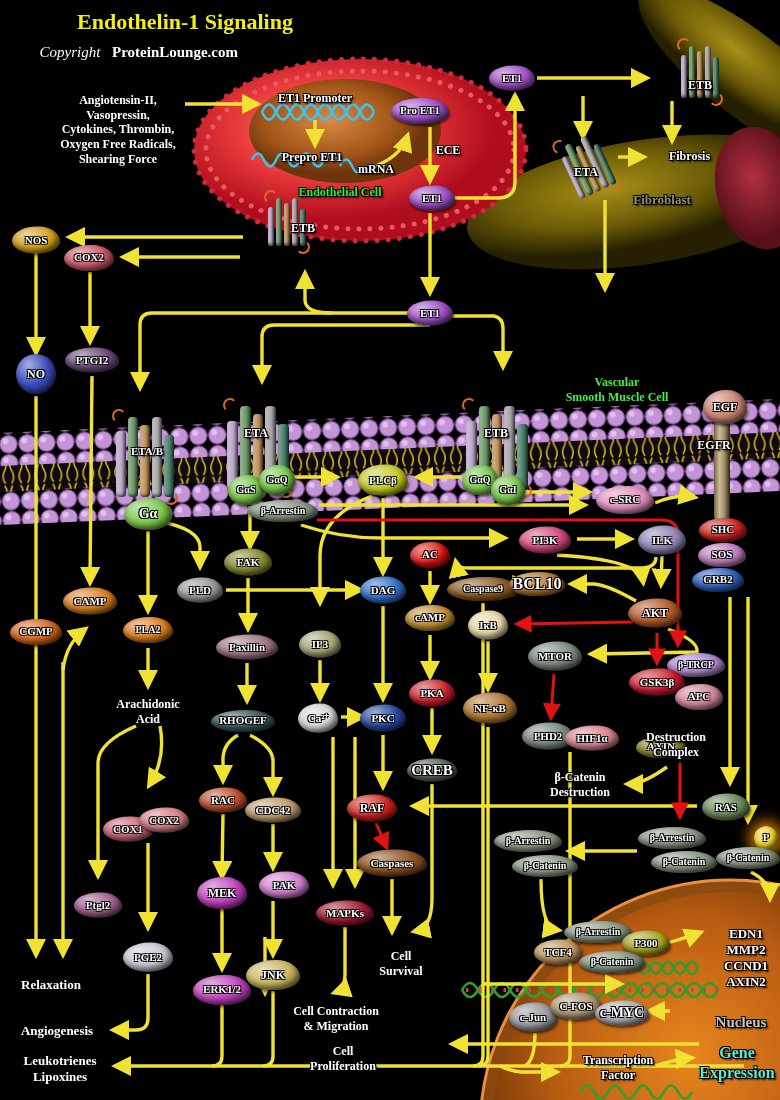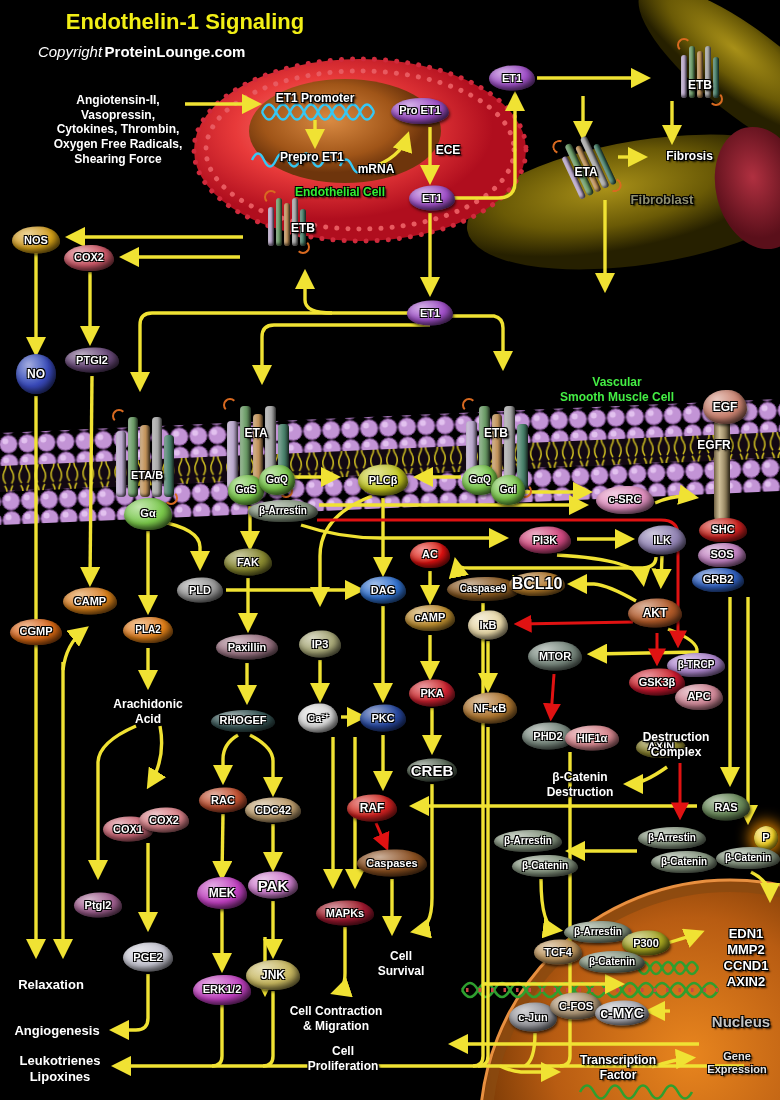--- a/index.html
+++ b/index.html
@@ -1,17 +1,17 @@
 <!DOCTYPE html>
 <html><head>
 <meta charset="utf-8">
 <style>
   html,body{margin:0;padding:0;background:#000;}
   #canvas{position:relative;width:780px;height:1100px;background:#000;overflow:hidden;
-          font-family:Liberation Sans, sans-serif;}
+          font-family:Liberation Serif, serif;}
   #bg,#wires{position:absolute;left:0;top:0;z-index:0;}
   #wires{z-index:1;}
   .blob{position:absolute;display:flex;align-items:center;justify-content:center;
         color:#fff;font-weight:bold;text-align:center;z-index:2;
         transform:translate(-50%,-50%);
         border-radius:55% 45% 50% 50%/55% 60% 45% 50%;
         background:radial-gradient(ellipse at 32% 28%,
            color-mix(in srgb,var(--c),white 55%) 0%,var(--c) 52%,
            color-mix(in srgb,var(--c),black 52%) 97%);
         box-shadow:inset -2px -3px 6px rgba(0,0,0,.55),1px 2px 3px rgba(0,0,0,.65);
@@ -297,31 +297,31 @@
         <span style="background: linear-gradient(90deg, color-mix(in srgb, rgb(106, 154, 102) 65%, white), rgb(106, 154, 102) 55%, color-mix(in srgb, rgb(106, 154, 102) 55%, black)); height: 100%;"></span>
         <span style="background: linear-gradient(90deg, color-mix(in srgb, rgb(192, 146, 90) 65%, white), rgb(192, 146, 90) 55%, color-mix(in srgb, rgb(192, 146, 90) 55%, black)); height: 90%;"></span>
         <span style="background: linear-gradient(90deg, color-mix(in srgb, rgb(168, 168, 168) 65%, white), rgb(168, 168, 168) 55%, color-mix(in srgb, rgb(168, 168, 168) 55%, black)); height: 100%;"></span>
         <span style="background: linear-gradient(90deg, color-mix(in srgb, rgb(72, 128, 106) 65%, white), rgb(72, 128, 106) 55%, color-mix(in srgb, rgb(72, 128, 106) 55%, black)); height: 78%;"></span>
         <i style="left: -4px; top: -8px;"></i>
         <i style="right: -4px; bottom: -8px; transform: rotate(180deg);"></i>
       </div>
       <div class="egfr" style="width: 16px; height: 108px; position: absolute; left: 722px; top: 470px; transform: translate(-50%, -50%);"></div>
       <div class="blob" style="--c: #c98270; width: 44px; height: 34px; font-size: 12px; position: absolute; left: 725px; top: 407px; transform: translate(-50%, -50%);">EGF</div>
       <div class="lbl" style="font-size: 12px; color: rgb(255, 255, 255); z-index: 4; position: absolute; left: 714px; top: 445px; transform: translate(-50%, -50%);">EGFR</div>
-      <div class="lbl" style="font-size: 11px; color: rgb(255, 255, 255); z-index: 4; position: absolute; left: 147px; top: 452px; transform: translate(-50%, -50%); margin-top: 24px;">ETA/B</div>
+      <div class="lbl" style="font-size: 11px; color: rgb(255, 255, 255); z-index: 4; position: absolute; left: 147px; top: 452px; transform: translate(-50%, -50%);">ETA/B</div>
       <div class="lbl" style="font-size: 12px; color: rgb(255, 255, 255); z-index: 4; position: absolute; left: 256px; top: 433px; transform: translate(-50%, -50%);">ETA</div>
       <div class="lbl" style="font-size: 12px; color: rgb(255, 255, 255); z-index: 4; position: absolute; left: 496px; top: 433px; transform: translate(-50%, -50%);">ETB</div>
       <div class="lbl" style="font-size: 12px; color: rgb(255, 255, 255); z-index: 4; position: absolute; left: 303px; top: 228px; transform: translate(-50%, -50%);">ETB</div>
       <div class="lbl" style="font-size: 12px; color: rgb(255, 255, 255); z-index: 4; position: absolute; left: 700px; top: 85px; transform: translate(-50%, -50%);">ETB</div>
       <div class="lbl" style="font-size: 12px; color: rgb(255, 255, 255); z-index: 4; position: absolute; left: 586px; top: 172px; transform: translate(-50%, -50%);">ETA</div>
       <div class="blob" style="--c: #d4a017; width: 48px; height: 27px; font-size: 11px; position: absolute; left: 36px; top: 240px; transform: translate(-50%, -50%);">NOS</div>
       <div class="blob" style="--c: #cc5868; width: 50px; height: 26px; font-size: 11px; position: absolute; left: 89px; top: 258px; transform: translate(-50%, -50%);">COX2</div>
       <div class="blob circle" style="--c: #3848b8; width: 40px; height: 40px; font-size: 12px; position: absolute; left: 36px; top: 374px; transform: translate(-50%, -50%);">NO</div>
       <div class="blob" style="--c: #6a4a7a; width: 54px; height: 25px; font-size: 11px; position: absolute; left: 92px; top: 360px; transform: translate(-50%, -50%);">PTGI2</div>
-      <div class="blob" style="--c: #7ac84a; width: 48px; height: 32px; font-size: 11px; position: absolute; left: 148px; top: 514px; transform: translate(-50%, -50%);">Gα</div>
+      <div class="blob" style="--c: #7ac84a; width: 48px; height: 32px; font-size: 14px; position: absolute; left: 148px; top: 514px; transform: translate(-50%, -50%);">Gα</div>
       <div class="blob" style="--c: #7ac84a; width: 36px; height: 30px; font-size: 10px; position: absolute; left: 246px; top: 490px; transform: translate(-50%, -50%);">GαS</div>
       <div class="blob" style="--c: #7ac84a; width: 36px; height: 30px; font-size: 10px; position: absolute; left: 277px; top: 480px; transform: translate(-50%, -50%);">GαQ</div>
       <div class="blob" style="--c: #7ac84a; width: 36px; height: 30px; font-size: 10px; position: absolute; left: 480px; top: 480px; transform: translate(-50%, -50%);">GαQ</div>
       <div class="blob" style="--c: #7ac84a; width: 34px; height: 30px; font-size: 10px; position: absolute; left: 508px; top: 490px; transform: translate(-50%, -50%);">GαI</div>
       <div class="blob" style="--c: #8a9a84; width: 70px; height: 22px; font-size: 10px; position: absolute; left: 283px; top: 511px; transform: translate(-50%, -50%);">β-Arrestin</div>
       <div class="blob" style="--c: #c6ca1e; width: 50px; height: 31px; font-size: 11px; position: absolute; left: 383px; top: 480px; transform: translate(-50%, -50%);">PLCβ</div>
       <div class="blob" style="--c: #e090c0; width: 58px; height: 28px; font-size: 11px; position: absolute; left: 625px; top: 500px; transform: translate(-50%, -50%);">c-SRC</div>
       <div class="blob" style="--c: #d04880; width: 52px; height: 27px; font-size: 11px; position: absolute; left: 545px; top: 540px; transform: translate(-50%, -50%);">PI3K</div>
       <div class="blob" style="--c: #9284b4; width: 48px; height: 29px; font-size: 11px; position: absolute; left: 662px; top: 540px; transform: translate(-50%, -50%);">ILK</div>
       <div class="blob" style="--c: #cc2020; width: 48px; height: 24px; font-size: 11px; position: absolute; left: 723px; top: 530px; transform: translate(-50%, -50%);">SHC</div>
@@ -368,21 +368,21 @@
       <div class="blob circle" style="--c: #f0d020; width: 24px; height: 24px; font-size: 11px; box-shadow: rgba(255, 150, 0, 0.8) 0px 0px 14px 5px, rgba(0, 0, 0, 0.5) -2px -3px 5px inset; position: absolute; left: 766px; top: 838px; transform: translate(-50%, -50%);">P</div>
       <div class="blob" style="--c: #8a9a84; width: 64px; height: 22px; font-size: 10px; position: absolute; left: 748px; top: 858px; transform: translate(-50%, -50%);">β-Catenin</div>
       <div class="blob" style="--c: #cc6878; width: 50px; height: 25px; font-size: 11px; position: absolute; left: 128px; top: 829px; transform: translate(-50%, -50%);">COX1</div>
       <div class="blob" style="--c: #d88088; width: 50px; height: 25px; font-size: 11px; position: absolute; left: 164px; top: 820px; transform: translate(-50%, -50%);">COX2</div>
       <div class="blob" style="--c: #c05030; width: 48px; height: 25px; font-size: 11px; position: absolute; left: 223px; top: 800px; transform: translate(-50%, -50%);">RAC</div>
       <div class="blob" style="--c: #c0a070; width: 56px; height: 25px; font-size: 11px; position: absolute; left: 273px; top: 810px; transform: translate(-50%, -50%);">CDC42</div>
       <div class="blob" style="--c: #d02020; width: 50px; height: 27px; font-size: 12px; position: absolute; left: 372px; top: 808px; transform: translate(-50%, -50%);">RAF</div>
       <div class="blob" style="--c: #8a5020; width: 70px; height: 27px; font-size: 11px; position: absolute; left: 392px; top: 863px; transform: translate(-50%, -50%);">Caspases</div>
       <div class="blob" style="--c: #a06090; width: 48px; height: 25px; font-size: 11px; position: absolute; left: 98px; top: 905px; transform: translate(-50%, -50%);">Ptgl2</div>
       <div class="blob" style="--c: #c040c0; width: 50px; height: 32px; font-size: 12px; position: absolute; left: 222px; top: 893px; transform: translate(-50%, -50%);">MEK</div>
-      <div class="blob" style="--c: #d080d0; width: 50px; height: 27px; font-size: 15px; position: absolute; left: 273px; top: 885px; transform: translate(-50%, -50%);">PAK</div>
+      <div class="blob" style="--c: #d080d0; width: 50px; height: 27px; font-size: 11px; position: absolute; left: 284px; top: 885px; transform: translate(-50%, -50%);">PAK</div>
       <div class="blob" style="--c: #a01830; width: 58px; height: 25px; font-size: 11px; position: absolute; left: 345px; top: 913px; transform: translate(-50%, -50%);">MAPKs</div>
       <div class="blob" style="--c: #c8c8d4; width: 50px; height: 29px; font-size: 11px; position: absolute; left: 148px; top: 957px; transform: translate(-50%, -50%);">PGE2</div>
       <div class="blob" style="--c: #c040c0; width: 58px; height: 30px; font-size: 11px; position: absolute; left: 222px; top: 990px; transform: translate(-50%, -50%);">ERK1/2</div>
       <div class="blob" style="--c: #c8b860; width: 54px; height: 30px; font-size: 12px; position: absolute; left: 273px; top: 975px; transform: translate(-50%, -50%);">JNK</div>
       <div class="lbl" style="font-size: 13px; color: rgb(255, 255, 255); position: absolute; left: 51px; top: 985px; transform: translate(-50%, -50%);">Relaxation</div>
       <div class="lbl" style="font-size: 12px; color: rgb(255, 255, 255); position: absolute; left: 401px; top: 964px; transform: translate(-50%, -50%);">Cell
 Survival</div>
       <div class="lbl" style="font-size: 12px; color: rgb(255, 255, 255); position: absolute; left: 336px; top: 1019px; transform: translate(-50%, -50%);">Cell Contraction
 &amp; Migration</div>
       <div class="lbl" style="font-size: 13px; color: rgb(255, 255, 255); position: absolute; left: 57px; top: 1031px; transform: translate(-50%, -50%);">Angiogenesis</div>
@@ -397,16 +397,16 @@
       <div class="lbl" style="font-size: 13px; color: rgb(255, 255, 255); position: absolute; left: 746px; top: 958px; transform: translate(-50%, -50%);">EDN1
 MMP2
 CCND1
 AXIN2</div>
       <div class="blob" style="--c: #9a9aa0; width: 48px; height: 29px; font-size: 11px; position: absolute; left: 533px; top: 1017px; transform: translate(-50%, -50%);">c-Jun</div>
       <div class="blob" style="--c: #b09878; width: 52px; height: 27px; font-size: 11px; position: absolute; left: 576px; top: 1006px; transform: translate(-50%, -50%);">C-FOS</div>
       <div class="blob" style="--c: #b0b0b8; width: 54px; height: 25px; font-size: 14px; position: absolute; left: 622px; top: 1013px; transform: translate(-50%, -50%);">c-MYC</div>
       <div class="lbl" style="font-size: 15px; color: rgb(196, 196, 196); position: absolute; left: 741px; top: 1022px; transform: translate(-50%, -50%);">Nucleus</div>
       <div class="lbl" style="font-size: 12px; color: rgb(255, 255, 255); position: absolute; left: 618px; top: 1068px; transform: translate(-50%, -50%);">Transcription
 Factor</div>
-      <div class="lbl" style="font-size: 11px; color: #e5e5e5; position: absolute; left: 737px; top: 1063px; transform: translate(-50%, -50%);">Gene
+      <div class="lbl" style="font-size: 16px; color: #5eead4; position: absolute; left: 737px; top: 1063px; transform: translate(-50%, -50%);">Gene
 Expression</div>
     </div>
 </div>
 
 </body></html>

